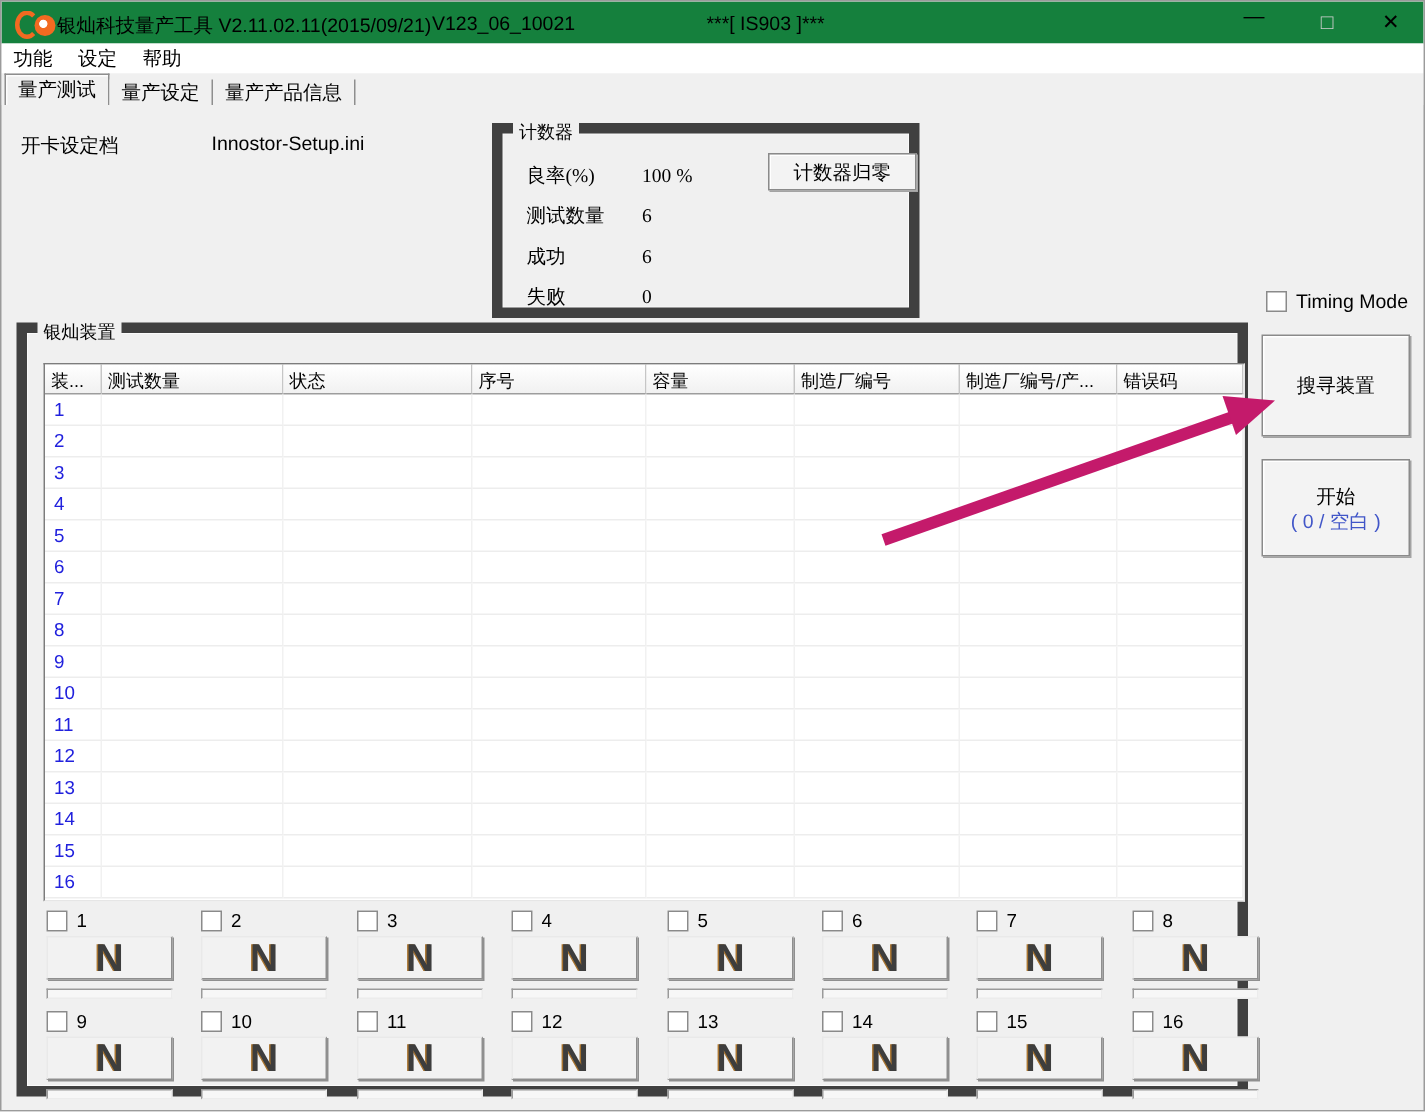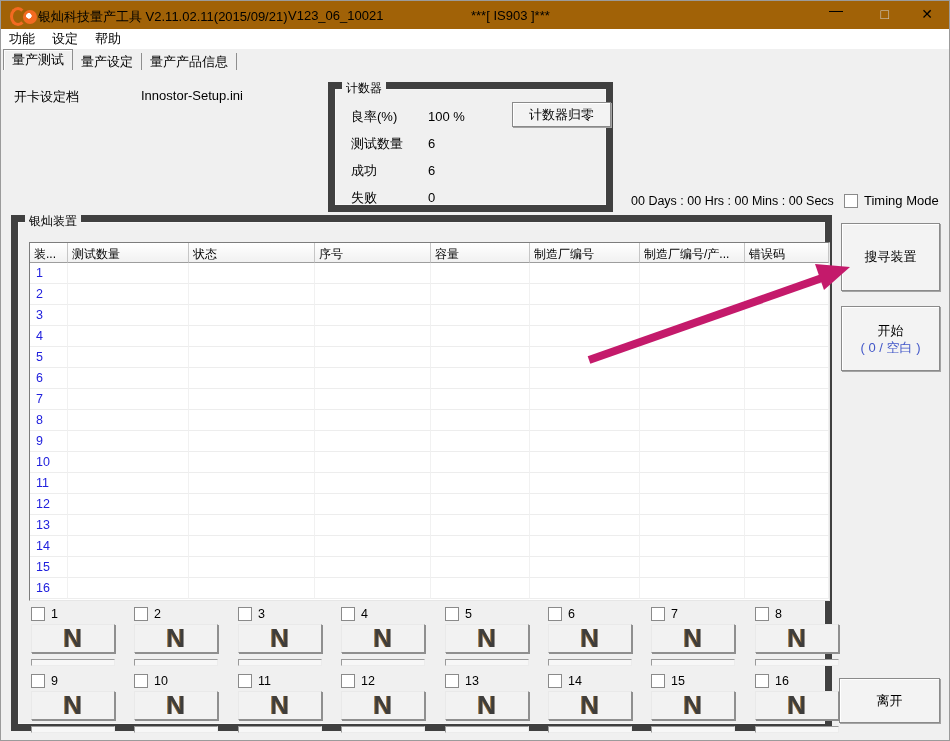--- a/index.html
+++ b/index.html
@@ -2,21 +2,21 @@
 <html style="--orange: #f26a21; --rowblue: #2121dd; --subblue: #4156c8; --arrow: #c41a6b;"><head>
 <meta charset="utf-8">
 <style>
   html,body{margin:0;padding:0;background:#e8e8e8;}
   .window{
     position:relative;width:950px;height:741px;box-sizing:border-box;
     border:1px solid #9b9b9b;background:#f0f0f0;overflow:hidden;
     font-family:"Liberation Sans","DejaVu Sans",sans-serif;color:#000;
   }
   
-  .titlebar{position:absolute;left:0;top:0;width:100%;height:28px;background:#a16207;}
+  .titlebar{position:absolute;left:0;top:0;width:100%;height:28px;background:#15803d;}
   .logo{position:absolute;left:9px;top:6px;display:flex;align-items:center;}
   .logo .arc{display:inline-block;width:10px;height:13px;border:3px solid var(--orange);
     border-right-color:transparent;border-radius:50%;}
   .logo .dot{display:inline-block;width:14px;height:14px;border-radius:50%;margin-left:-3px;
     background:radial-gradient(circle at 42% 42%, #fff 0 2.5px, var(--orange) 3px);}
   .t1{position:absolute;left:37px;top:7px;font-size:13px;}
   .t2{position:absolute;left:287px;top:7px;font-size:13px;}
   .t3{position:absolute;left:470px;top:7px;font-size:13px;}
   .wbtn{position:absolute;top:5px;font-size:14px;line-height:16px;cursor:default;}
   .wbtn.min{right:106px;top:1px;}
@@ -33,21 +33,21 @@
   .tab.active{height:20px;line-height:20px;border:1px solid #8e8e8e;border-bottom:none;
     box-shadow:inset 1px 1px 0 #fdfdfd;}
   
   .groupbox{position:absolute;border:7px solid #404040;box-shadow:inset 0 0 0 0.5px #fdfdfd;box-sizing:border-box;}
   .gb-title{position:absolute;top:-8px;left:7px;background:#f0f0f0;padding:0 4px;font-size:12px;line-height:14px;}
   
   .setup-label{position:absolute;left:13px;top:87px;font-size:13px;}
   .setup-value{position:absolute;left:140px;top:87px;font-size:13px;}
   
   .counter{left:327px;top:81px;width:285px;height:130px;}
-  .counter-rows{position:absolute;left:16px;top:14px;}
+  .counter-rows{position:absolute;left:16px;top:14px;font-family:Liberation Serif, serif;}
   .c-row{display:flex;height:27px;align-items:center;font-size:13px;}
   .c-label{width:77px;}
   .btn3d{background:#f3f3f3;border:1px solid #8a8a8a;box-sizing:border-box;
     box-shadow:inset 1px 1px 0 #ffffff,1px 1px 0 #a3a3a3;
     display:flex;align-items:center;justify-content:center;text-align:center;
     font-size:13px;font-family:inherit;color:#000;padding:0;}
   .reset{position:absolute;left:177px;top:13px;width:99px;height:25px;}
   
   .firmware{left:630px;top:81px;width:300px;height:104px;}
   .fw-box{position:absolute;left:6px;top:8px;right:6px;bottom:8px;background:#fff;
@@ -143,21 +143,20 @@
         </div>
         <div class="c-row">
           <span class="c-label">失败</span>
           <span class="c-value">0</span>
         </div>
       </div>
     <button class="btn3d reset">计数器归零</button>
   </div>
 
 
-  <div class="timer">00 Days : 00 Hrs : 00 Mins : 00 Secs</div>
   <label class="timing">
     <span class="cb"></span>
     <span>Timing Mode</span>
   </label>
 
   <div class="groupbox devices">
     <span class="gb-title">银灿装置</span>
     <div class="listview">
       <div class="lv-header">
           <div class="lv-h" style="width: 38px;">装...</div>
@@ -462,20 +461,19 @@
           <div class="bar"></div>
         </div>
       </div>
   </div>
 
   <button class="btn3d search">搜寻装置</button>
   <button class="btn3d start">
     <span>开始</span>
     <span class="sub">( 0 / 空白 )</span>
   </button>
-  <button class="btn3d exit">离开</button>
 
   <svg class="arrow-overlay" viewBox="0 0 950 741">
     <line class="arrow-line" x1="588" y1="359" x2="821" y2="277" stroke-width="8" stroke="#c41a6b"></line>
     <polygon class="arrow-head" points="849,266 823,289 814,263" fill="#c41a6b"></polygon>
   </svg>
 
 </div>
 
 </body></html>

